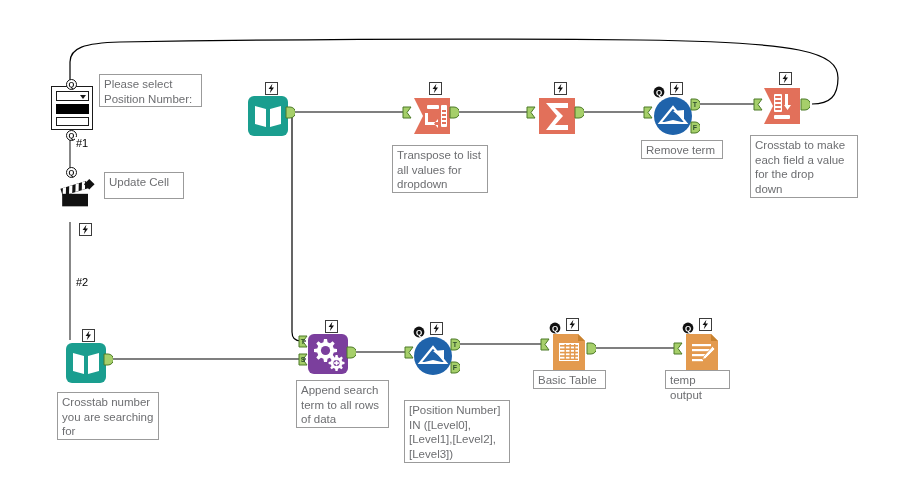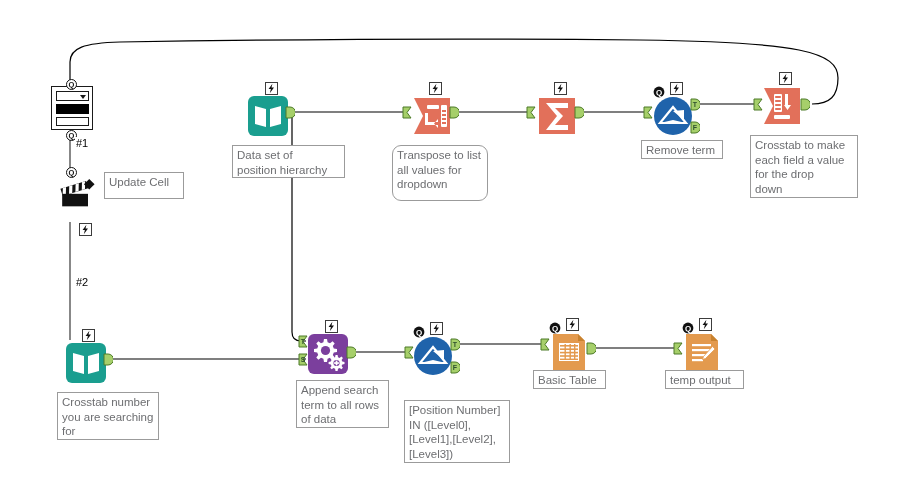--- a/index.html
+++ b/index.html
@@ -509,40 +509,40 @@
       <circle cx="6" cy="6" r="5.4" fill="#111111"></circle>
       <text x="6" y="8.8" font-size="8" font-family="Liberation Sans, sans-serif" font-weight="bold" fill="#ffffff" text-anchor="middle">Q</text>
     </svg>
   </div>
   <div class="badge-lightning" style="left:699px; top:318px;">
     <svg width="11" height="11" viewBox="0 0 11 11" xmlns="http://www.w3.org/2000/svg">
       <polygon points="6.4,0.8 2.6,6.0 4.9,6.0 3.8,10.2 8.0,4.6 5.5,4.6" fill="#111111"></polygon>
     </svg>
   </div>
 
+  <div class="comment" style="left:99px; top:74px; width:103px; height:33px;">Please select
+Position Number:</div>
   <div class="comment" style="left:104px; top:172px; width:80px; height:27px;">Update Cell</div>
-  <div class="comment" style="left:232px; top:145px; width:113px; height:33px;">Data set of
-position hierarchy</div>
-  <div class="comment" style="left:392px; top:145px; width:96px; height:56px;border-radius:9px;">Transpose to list
+  <div class="comment" style="left:392px; top:145px; width:96px; height:48px;">Transpose to list
 all values for
 dropdown</div>
   <div class="comment" style="left:641px; top:140px; width:82px; height:19px;">Remove term</div>
   <div class="comment" style="left:750px; top:135px; width:108px; height:63px;">Crosstab to make
 each field a value
 for the drop
 down</div>
   <div class="comment" style="left:57px; top:392px; width:102px; height:48px;">Crosstab number
 you are searching
 for</div>
   <div class="comment" style="left:296px; top:380px; width:93px; height:48px;">Append search
 term to all rows
 of data</div>
   <div class="comment" style="left:404px; top:380px; width:106px; height:63px;margin-top:20px;">[Position Number]
 IN ([Level0],
 [Level1],[Level2],
 [Level3])</div>
   <div class="comment" style="left:533px; top:370px; width:73px; height:19px;">Basic Table</div>
-  <div class="comment" style="left:665px; top:370px; width:79px; height:19px;">temp output</div>
+  <div class="comment" style="left:665px; top:370px; width:65px; height:19px;">temp output</div>
 
   <div class="wire-label" style="left:75px; top:137px;">#1</div>
   <div class="wire-label" style="left:75px; top:276px;">#2</div>
 
 </div>
 
 </body></html>

